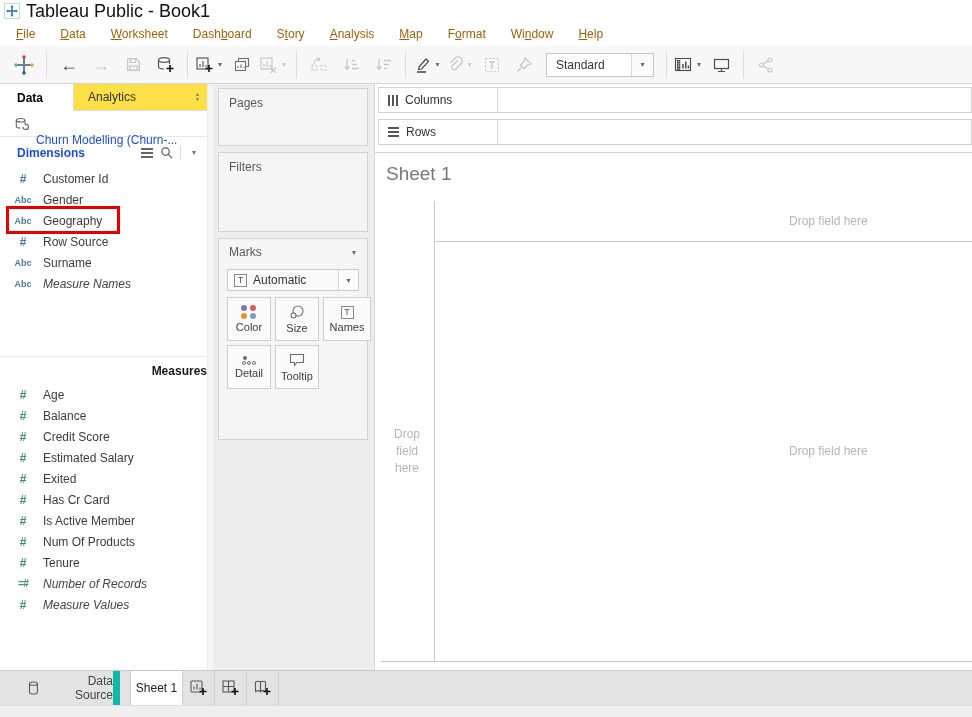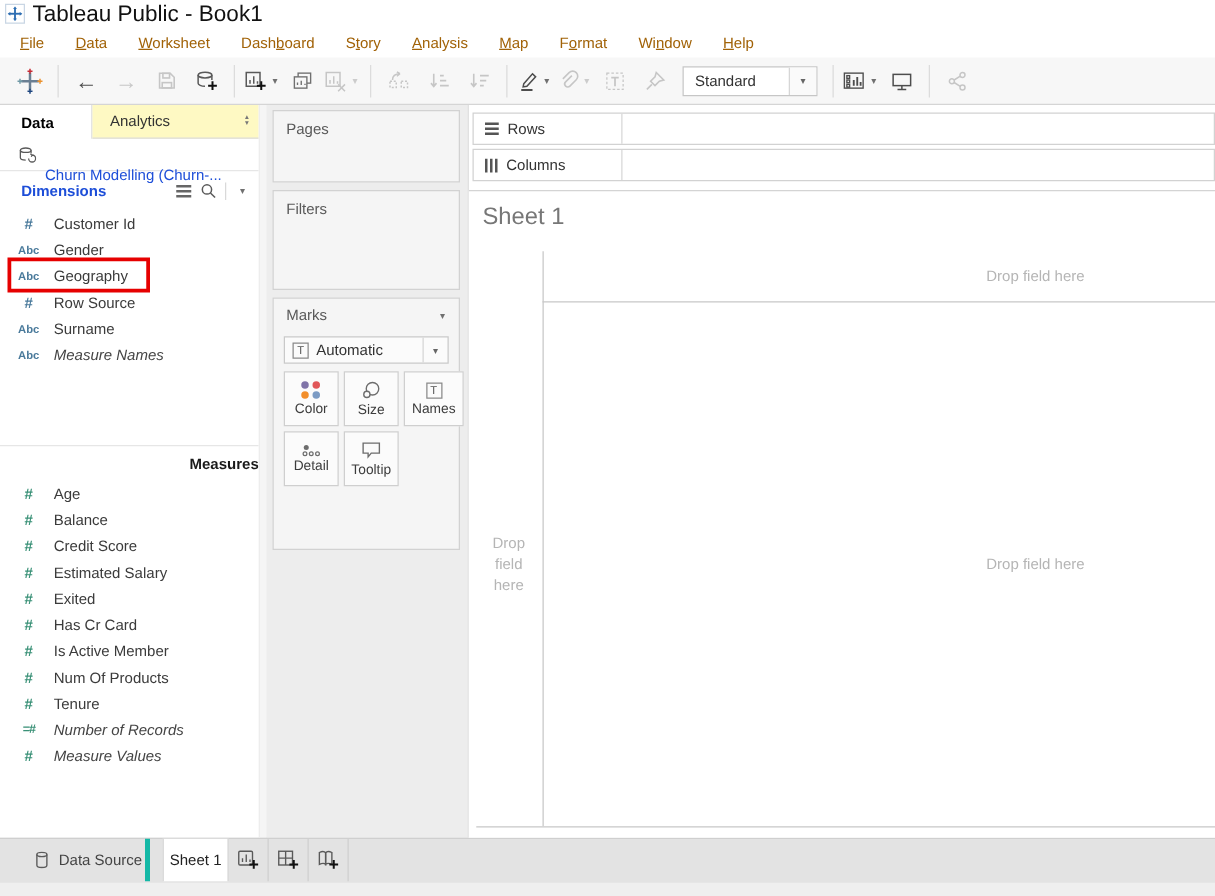--- a/index.html
+++ b/index.html
@@ -30,21 +30,21 @@
   .fit-select .val { flex:1; padding-left:9px; color:#333; }
   .fit-select .dd { width:22px; align-self:stretch; border-left:1px solid #d6d6d6; display:flex; align-items:center; justify-content:center; color:#666; font-size:8px; background:#fafafa; }
 
   
   .main { display:flex; height:586px; }
 
   
   .datapane { width:207px; background:#fff; display:flex; flex-direction:column; }
   .dp-tabs { height:27px; display:flex; align-items:stretch; }
   .dp-tab-data { width:74px; display:flex; align-items:center; padding-left:17px; font-weight:bold; color:#000; background:#fff; border-right:1px solid #dcdcdc; }
-  .dp-tab-analytics { flex:1; display:flex; align-items:center; padding-left:14px; color:#333; background:#fef9c3; border-bottom:1px solid #dcdcdc; }
+  .dp-tab-analytics { flex:1; display:flex; align-items:center; padding-left:14px; color:#333; background:#fde047; border-bottom:1px solid #dcdcdc; }
   .updown { margin-left:auto; margin-right:8px; display:flex; flex-direction:column; line-height:5px; font-size:6px; color:#777; }
   .dp-source { height:26px; display:flex; align-items:center; gap:7px; padding-left:14px; border-bottom:1px solid #e6e6e6; }
   .dp-source .srclabel { white-space:nowrap; overflow:hidden; color:#1d4ed8;margin-top:32px; }
   .dp-sec-head { height:31px; display:flex; align-items:center; padding:0 8px 0 17px; }
   .dp-sec-head .sec-title { font-weight:bold; color:#1d4ed8; }
   .dp-head-icons { margin-left:auto; display:flex; align-items:center; gap:7px; }
   .viewicon { display:flex; flex-direction:column; gap:2px; }
   .viewicon i { display:block; width:12px; height:2px; background:#666; }
   .hd-sep { width:1px; height:14px; background:#d9d9d9; }
   .fieldrow { height:21px; display:flex; align-items:center; }
@@ -104,21 +104,21 @@
   .vline { position:absolute; left:59px; top:48px; width:1px; height:460px; background:#c8c8c8; }
   .hline1 { position:absolute; left:59px; right:0; top:88px; height:1px; background:#c8c8c8; }
   .hline2 { position:absolute; left:6px; right:0; top:508px; height:1px; background:#c8c8c8; }
   .drop-hint { position:absolute; color:#b5b5b5; white-space:nowrap; }
   .hint-cols { top:61px; left:414px; }
   .hint-body { top:291px; left:414px; }
   .hint-rows { top:273px; left:7px; width:50px; text-align:center; line-height:17px; }
 
   
   .tabbar { height:35px; background:#e3e3e3; border-top:1px solid #c9c9c9; display:flex; align-items:stretch; }
-  .ds-tab { width:120px; display:flex; align-items:center; gap:8px; padding-left:28px; border-right:4px solid #14b8a6; color:#444; }
+  .ds-tab { width:120px; display:flex; align-items:center; gap:8px; padding-left:28px; border-right:7px solid #14b8a6; color:#444;text-align:right; }
   .sheet-tab { width:53px; margin-left:10px; background:#fff; border-left:1px solid #cfcfcf; border-right:1px solid #cfcfcf; display:flex; align-items:center; justify-content:center; color:#222; }
   .newbtn { width:32px; display:flex; align-items:center; justify-content:center; border-right:1px solid #cfcfcf; }
   .statusbar { height:12px; background:#efefef; border-top:1px solid #dedede; }
 
   
   .annotation { position:absolute; left:6px; top:206px; width:114px; height:28px; border:3px solid #e60000; z-index:50; pointer-events:none; }
 </style>
 </head>
 <body>
 
@@ -469,39 +469,39 @@
             <svg width="18" height="16" viewBox="0 0 18 16" fill="none" stroke="#6d6d6d" stroke-width="1.1">
               <path d="M2.5 2.5 H15.5 V10.5 H9 L6.5 13.5 V10.5 H2.5 Z"></path>
             </svg>
             <span class="mlabel">Tooltip</span>
           </div>
         </div>
       </div>
     </div>
 
     <div class="viewarea">
+      <div class="shelf columns">
+        <span class="shelf-label">
+          <span class="colicon">
+              <i></i>
+              <i></i>
+              <i></i>
+            </span>
+          <span class="shelf-name">Columns</span>
+        </span>
+        <span class="shelf-track"></span>
+      </div>
       <div class="shelf rows">
         <span class="shelf-label">
           <span class="rowicon">
               <i></i>
               <i></i>
               <i></i>
             </span>
           <span class="shelf-name">Rows</span>
-        </span>
-        <span class="shelf-track"></span>
-      </div>
-      <div class="shelf columns">
-        <span class="shelf-label">
-          <span class="colicon">
-              <i></i>
-              <i></i>
-              <i></i>
-            </span>
-          <span class="shelf-name">Columns</span>
         </span>
         <span class="shelf-track"></span>
       </div>
 
       <div class="canvas">
         <div class="sheet-title">Sheet 1</div>
         <div class="vline"></div>
         <div class="hline1"></div>
         <div class="hline2"></div>
         <div class="drop-hint hint-cols">Drop field here</div>

